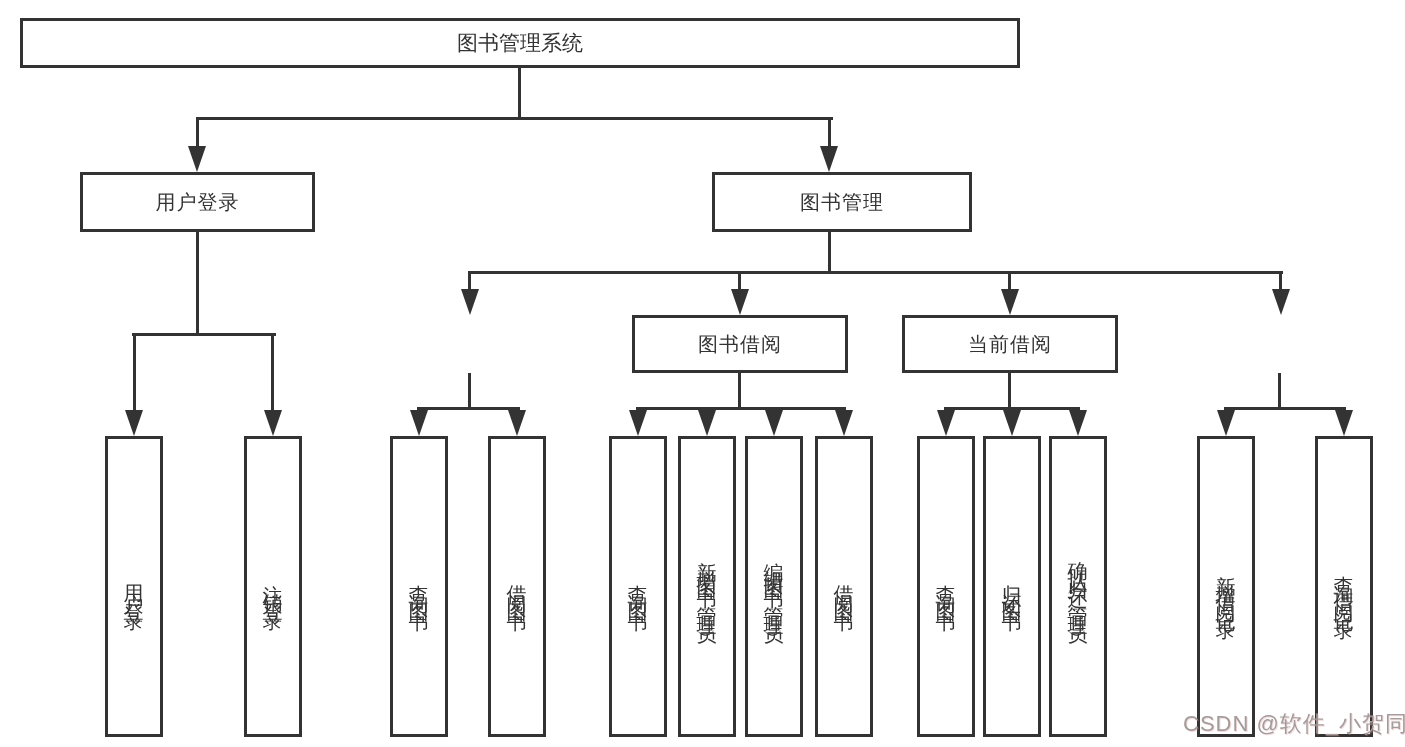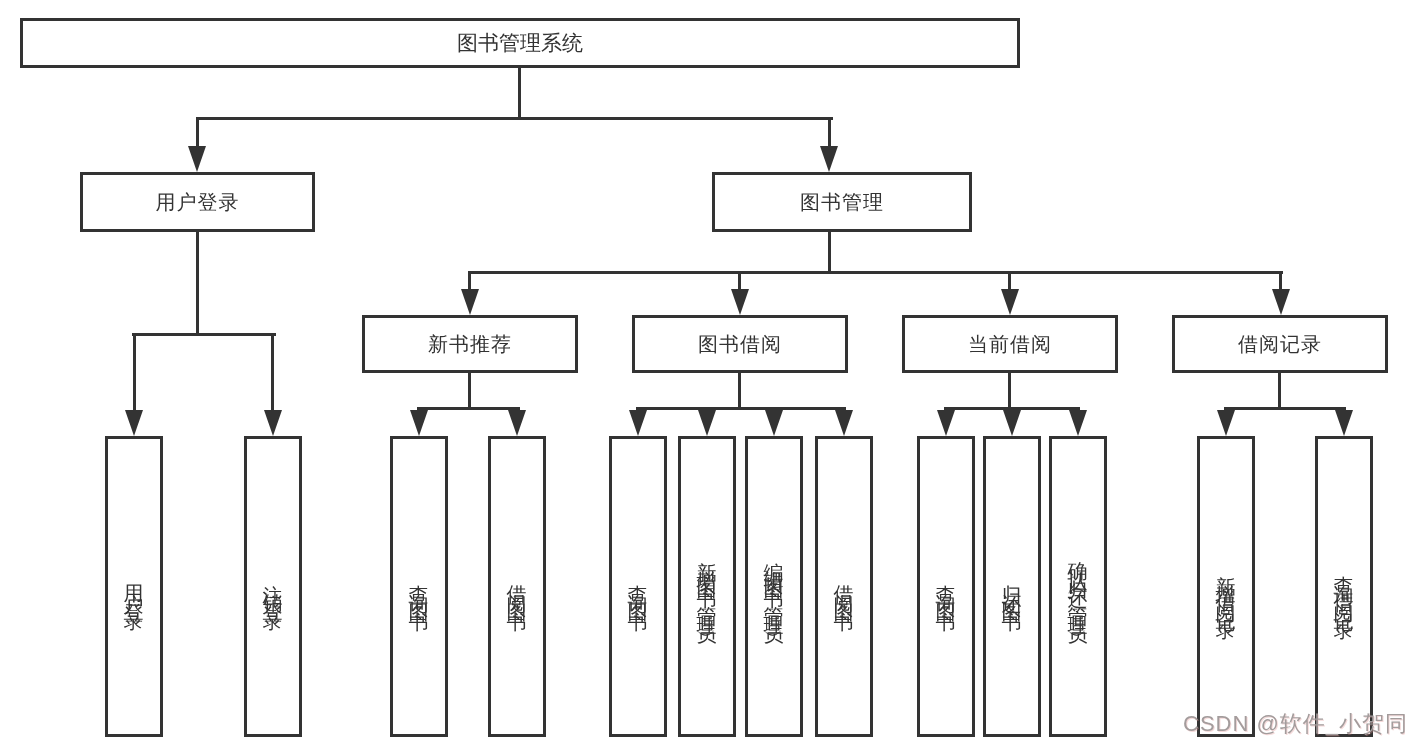--- a/index.html
+++ b/index.html
@@ -95,31 +95,25 @@
   <div class="hline" style="left:468px;top:271px;width:815px;"></div>
   <div class="vline" style="left:468px;top:271px;height:20px;"></div>
   <div class="arrow" style="left:461px;top:289px;"></div>
   <div class="vline" style="left:738px;top:271px;height:20px;"></div>
   <div class="arrow" style="left:731px;top:289px;"></div>
   <div class="vline" style="left:1008px;top:271px;height:20px;"></div>
   <div class="arrow" style="left:1001px;top:289px;"></div>
   <div class="vline" style="left:1279px;top:271px;height:20px;"></div>
   <div class="arrow" style="left:1272px;top:289px;"></div>
 
-  <div class="box h" style="left:362px;top:315px;width:216px;height:58px;">
-    <span>新书推荐</span>
-  </div>
   <div class="box h" style="left:632px;top:315px;width:216px;height:58px;">
     <span>图书借阅</span>
   </div>
   <div class="box h" style="left:902px;top:315px;width:216px;height:58px;">
     <span>当前借阅</span>
-  </div>
-  <div class="box h" style="left:1172px;top:315px;width:216px;height:58px;">
-    <span>借阅记录</span>
   </div>
 
   <div class="vline" style="left:468px;top:373px;height:37px;"></div>
   <div class="hline" style="left:417px;top:407px;width:103px;"></div>
   <div class="arrow" style="left:410px;top:410px;"></div>
   <div class="arrow" style="left:508px;top:410px;"></div>
 
   <div class="vline" style="left:738px;top:373px;height:37px;"></div>
   <div class="hline" style="left:636px;top:407px;width:210px;"></div>
   <div class="arrow" style="left:629px;top:410px;"></div>

